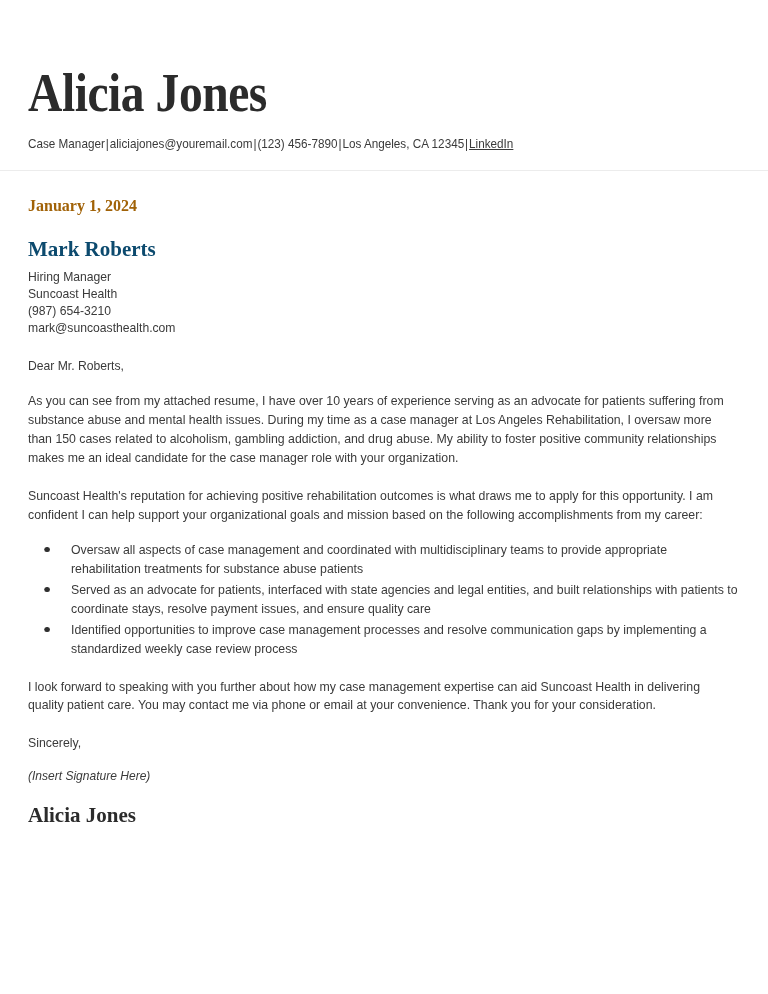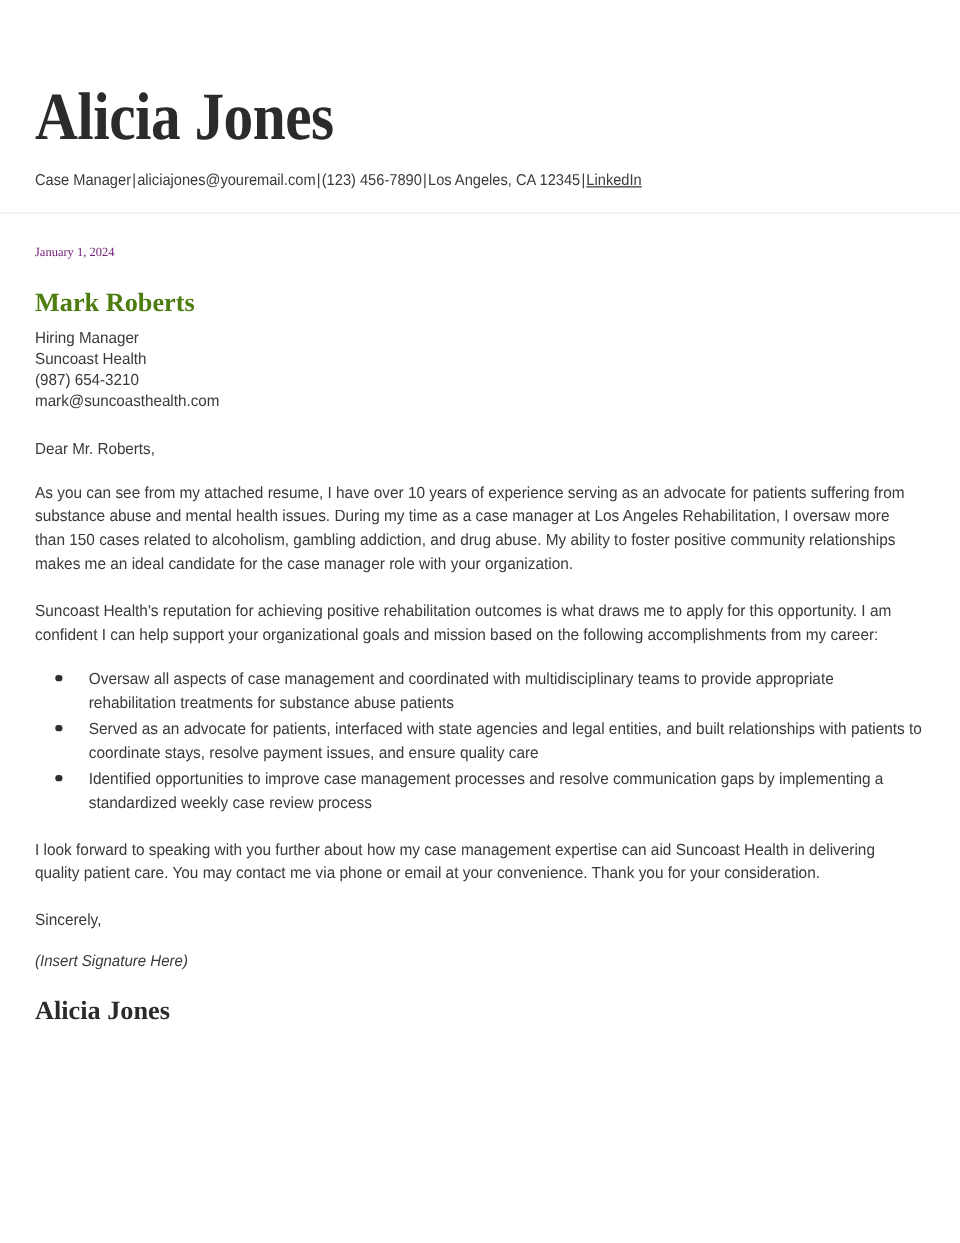--- a/index.html
+++ b/index.html
@@ -70,32 +70,32 @@
     background: #ececec;
   }
 
   
   .letter {
     padding: 26px 28px 0 28px;
   }
 
   .letter-date {
     font-family: "Liberation Serif", "DejaVu Serif", serif;
-    font-weight: normal;
-    font-size: 10px;
-    color: #701a75;
+    font-weight: bold;
+    font-size: 16px;
+    color: #a16207;
     margin: 0 0 22px 0;
   }
 
   .recipient-name {
     font-family: "Liberation Serif", "DejaVu Serif", serif;
     font-weight: bold;
     font-size: 21px;
     line-height: 1.15;
-    color: #4d7c0f;
+    color: #0c4a6e;
     margin: 0 0 8px 0;
   }
   .recipient-lines {
     font-family: "Liberation Sans", sans-serif;
     font-size: 12.8px;
     line-height: 1.32;
     color: #3a3a3a;
     transform: scaleX(0.95);
     transform-origin: left top;
   }

